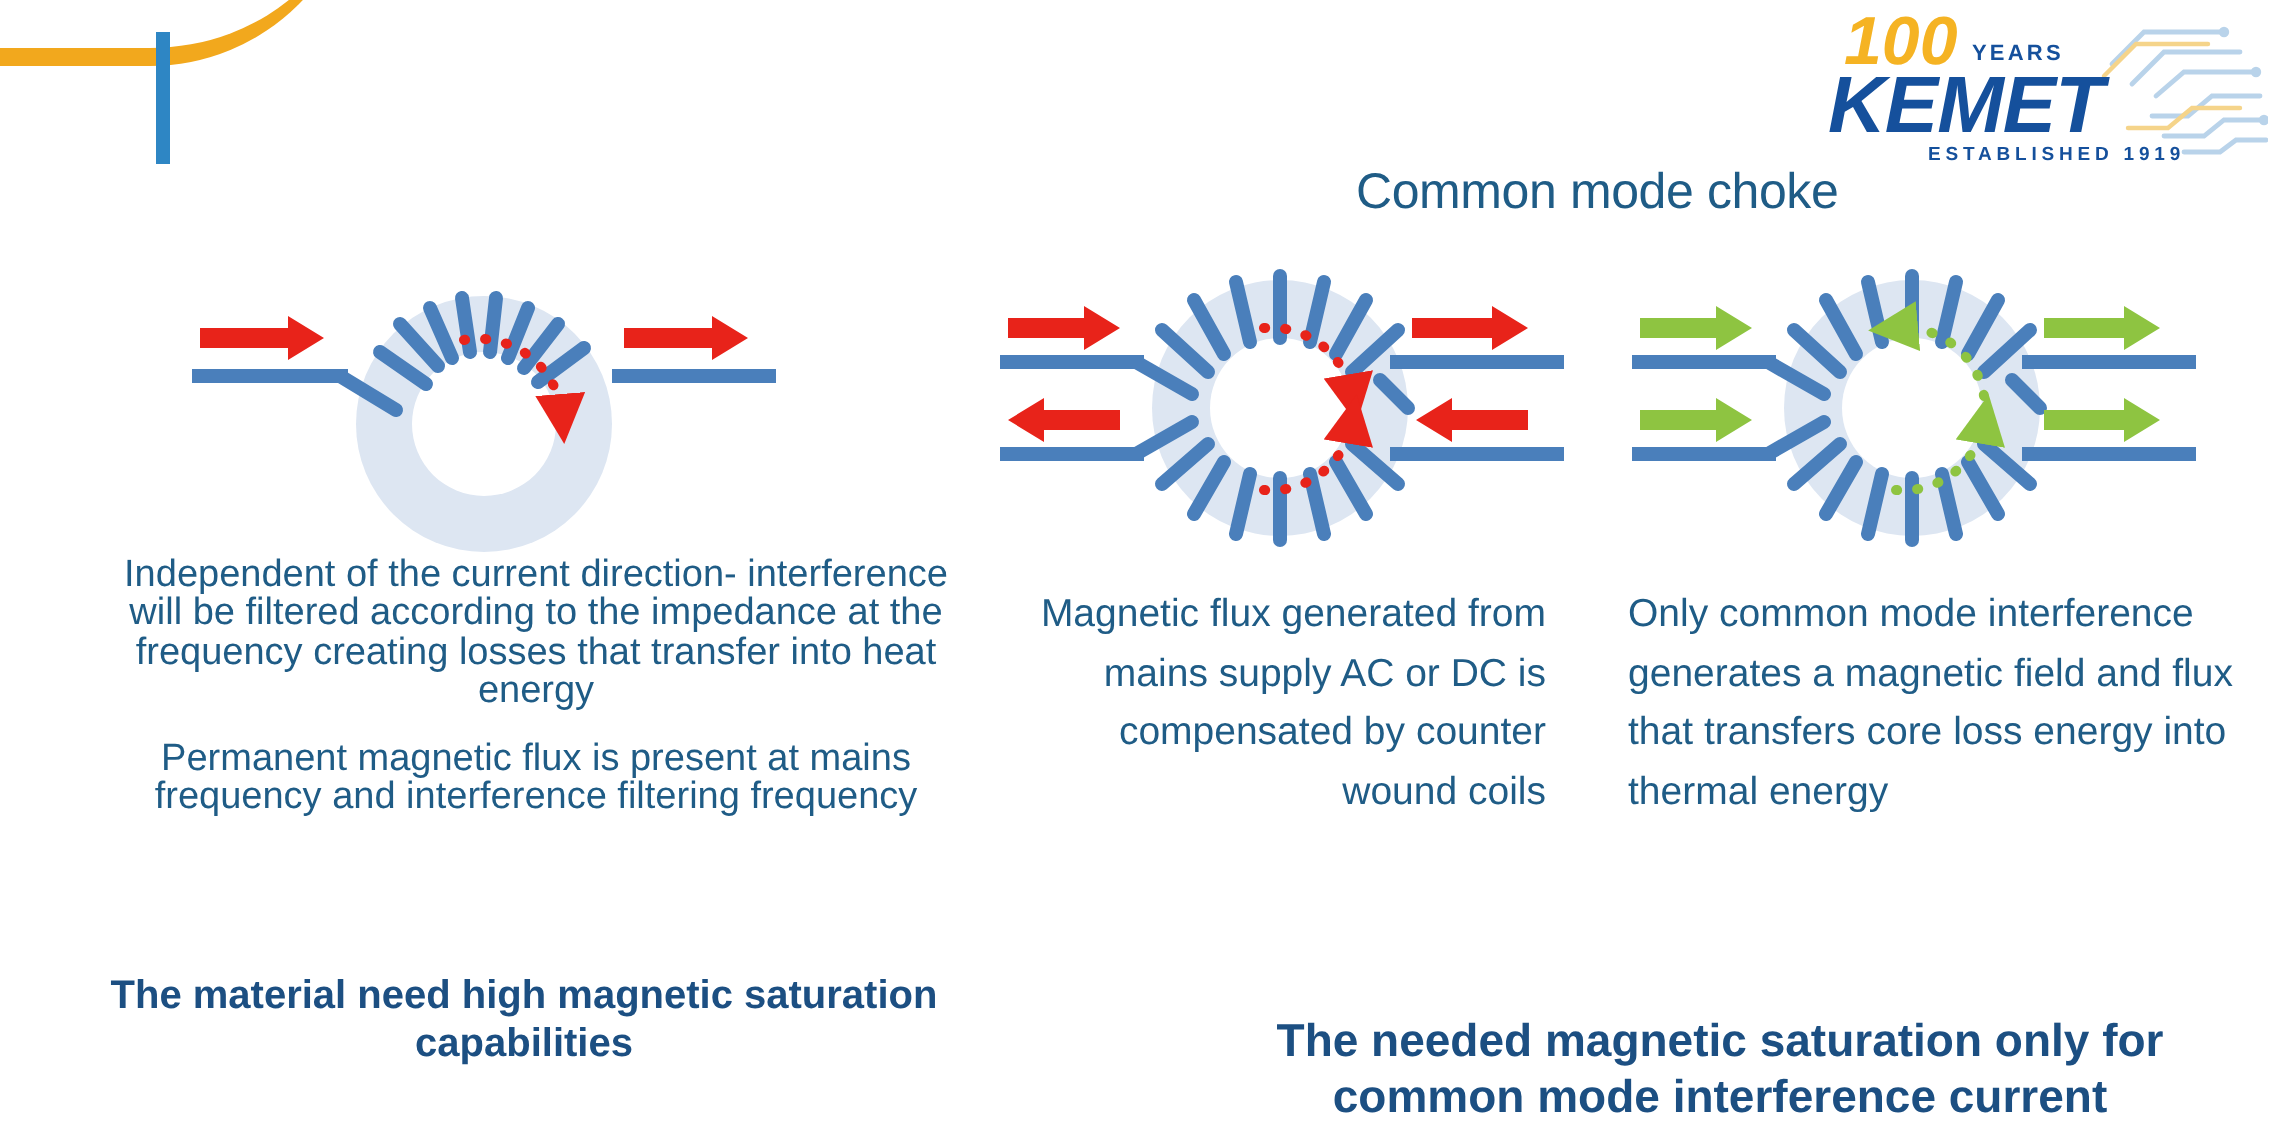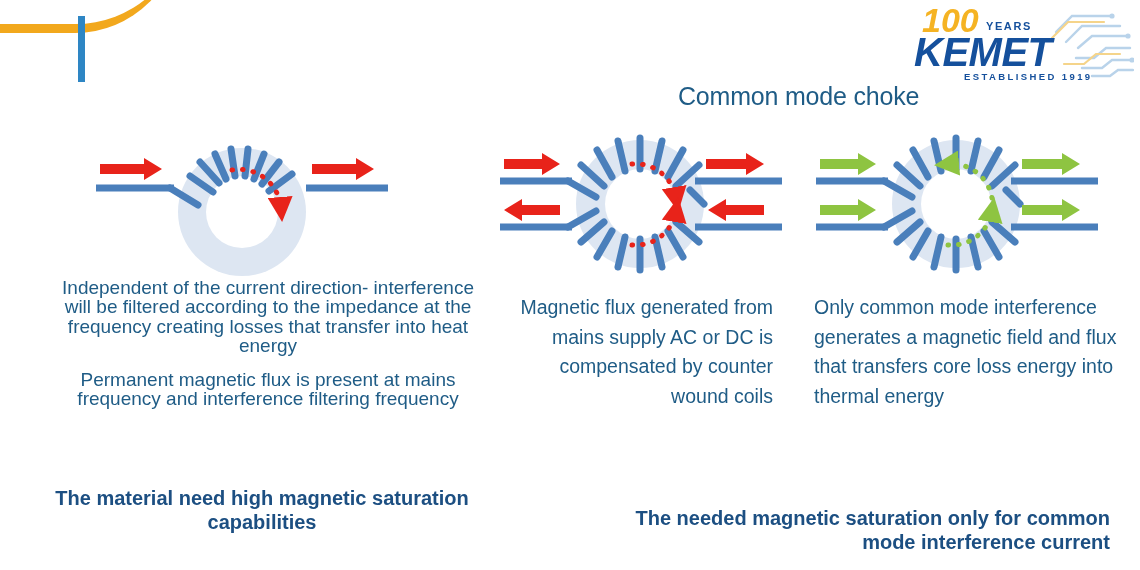--- a/index.html
+++ b/index.html
@@ -72,21 +72,21 @@
   }
 
   
   .concl-left{
     position:absolute;left:52px;top:487px;width:420px;
     text-align:center;font-size:20px;font-weight:bold;
     line-height:1.18;color:#1c4f82;
   }
   .concl-right{
     position:absolute;left:610px;top:506px;width:500px;
-    text-align:right;font-size:20px;font-weight:bold;
+    text-align:center;font-size:23px;font-weight:bold;
     line-height:1.22;color:#1c4f82;
   }
 </style>
 </head>
 <body>
 
 <div class="slide">
 
   <div class="swoosh"></div>
 

